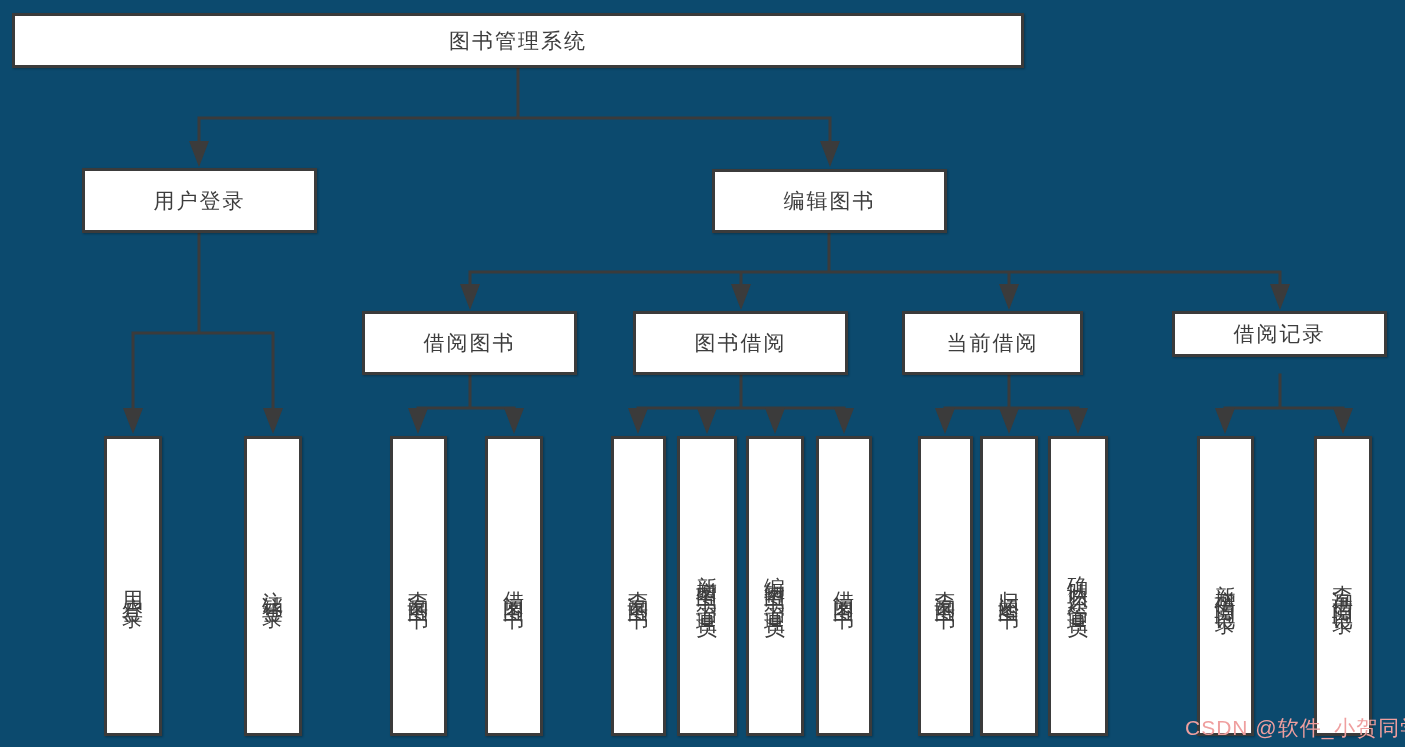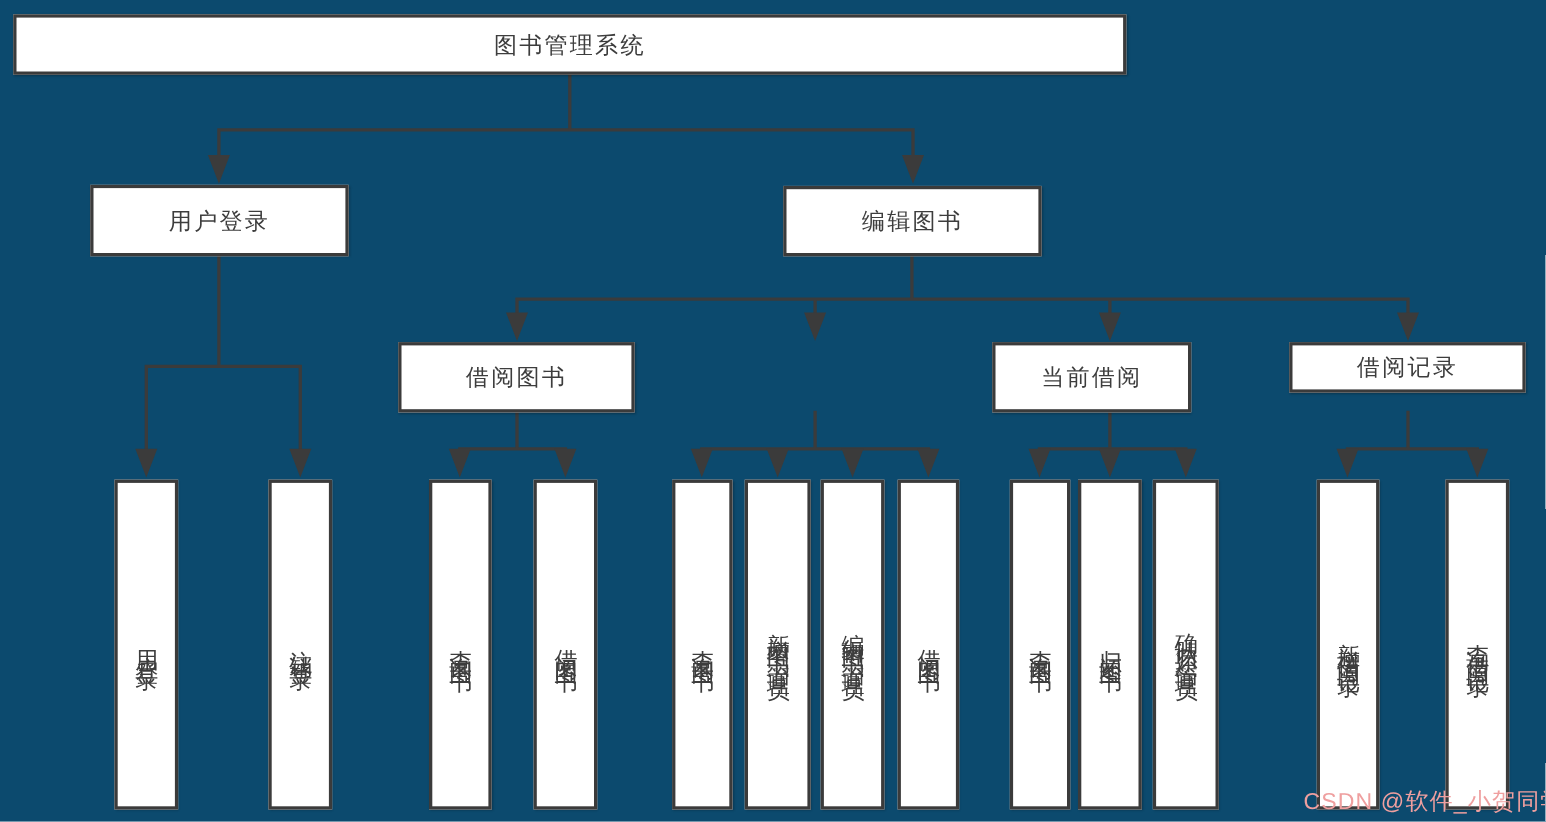--- a/index.html
+++ b/index.html
@@ -79,20 +79,21 @@
       M1215 408 L1235 408 L1225 434 Z
       M1333 408 L1353 408 L1343 434 Z"></path>
   </svg>
 
   <div class="box" style="left:12px; top:13px; width:1012px; height:55px;">图书管理系统</div>
 
   <div class="box" style="left:82px; top:168px; width:235px; height:65px;">用户登录</div>
   <div class="box" style="left:712px; top:169px; width:235px; height:64px;">编辑图书</div>
 
   <div class="box" style="left:362px; top:311px; width:215px; height:64px;">借阅图书</div>
+  <div class="box" style="left:633px; top:311px; width:215px; height:64px;">图书借阅</div>
   <div class="box" style="left:902px; top:311px; width:181px; height:64px;">当前借阅</div>
   <div class="box" style="left:1172px; top:311px; width:215px; height:46px;">借阅记录</div>
 
   <div class="box" style="left:104px; top:436px; width:58px; height:300px;">
     <span class="vtext">用户登录</span>
   </div>
   <div class="box" style="left:244px; top:436px; width:58px; height:300px;">
     <span class="vtext">注销登录</span>
   </div>
 

